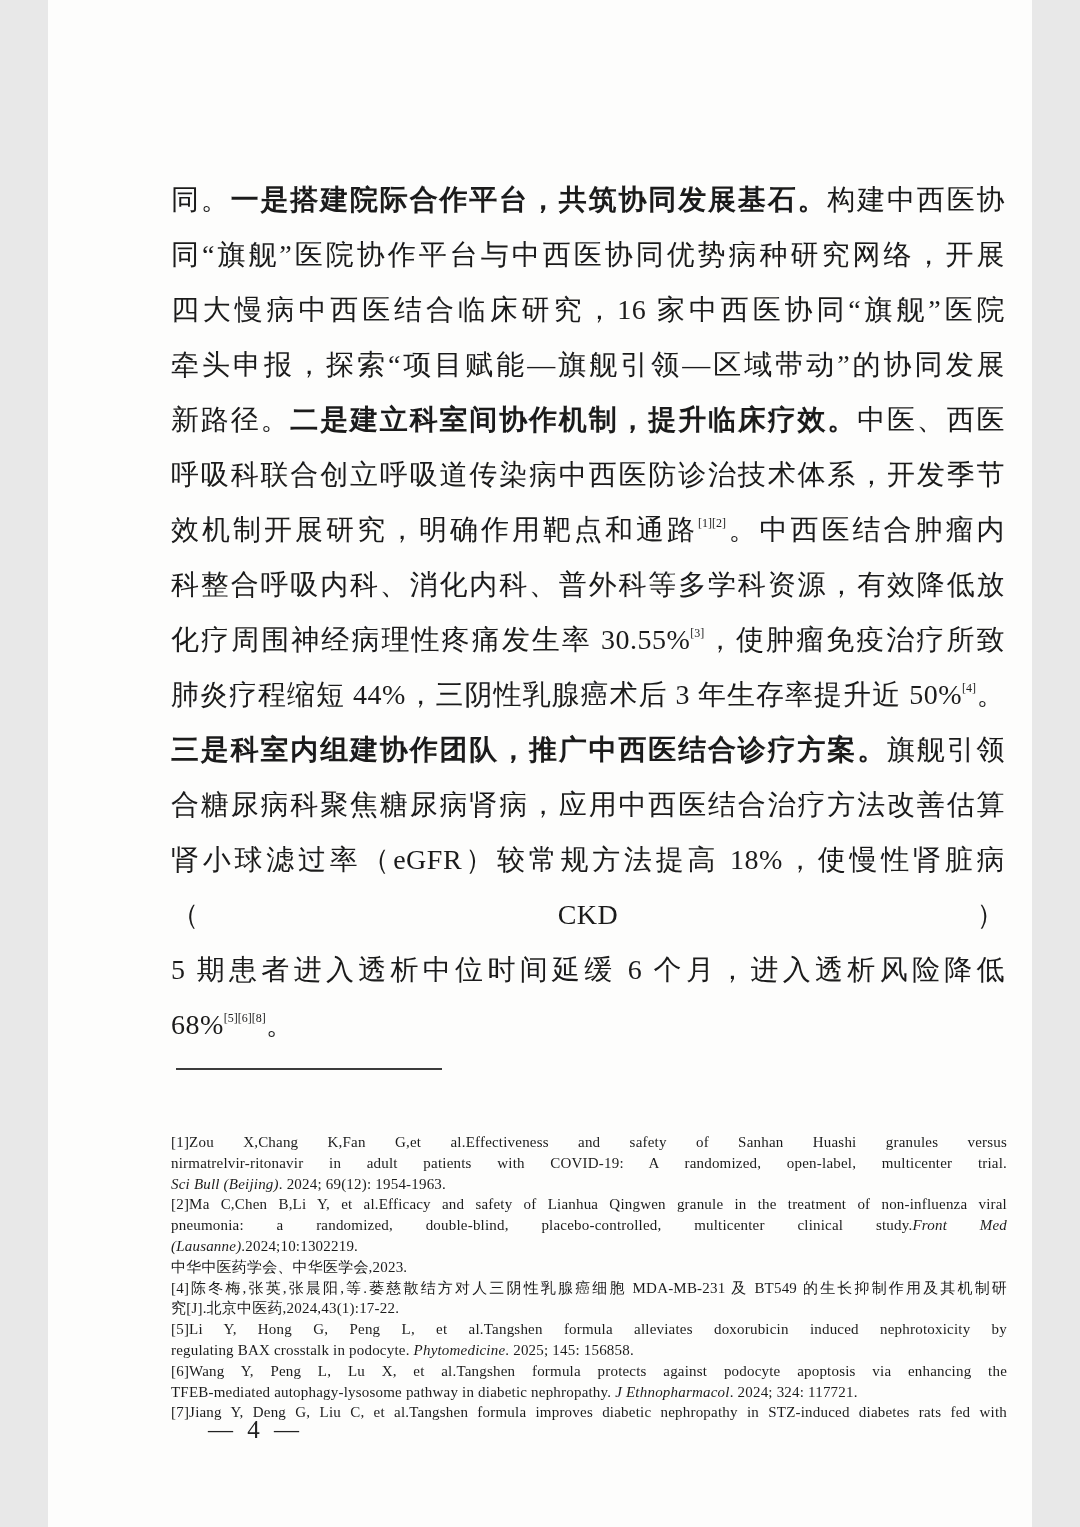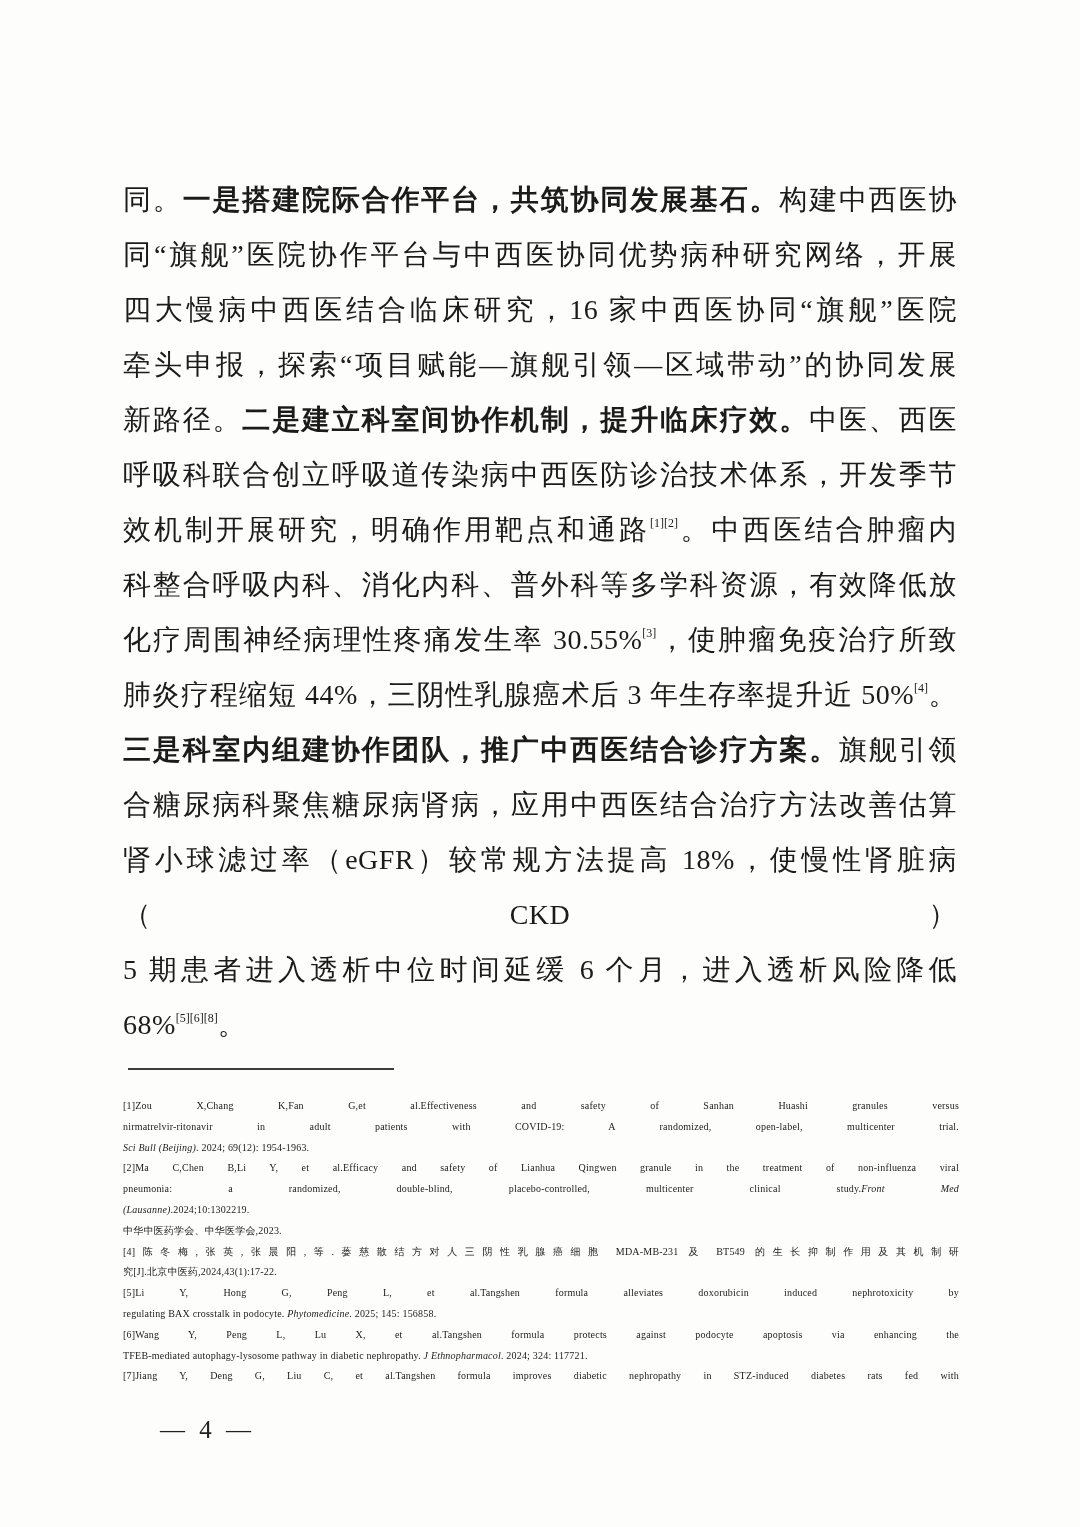--- a/index.html
+++ b/index.html
@@ -2,21 +2,21 @@
 <html><head>
 <meta charset="utf-8">
 <style>
   html, body {
     margin: 0;
     padding: 0;
     background: #e8e8e8;
   }
   .page {
     position: relative;
-    width: 1080px;
+    width: 984px;
     height: 1527px;
     margin: 0 auto;
     background: #fdfdfc;
     color: #1b1b1b;
     font-family: "Liberation Serif", "DejaVu Serif", serif;
     overflow: hidden;
     text-decoration: underline;
   }
   .body-text {
     position: absolute;
@@ -43,23 +43,23 @@
     position: absolute;
     left: 128px;
     top: 1068px;
     width: 266px;
     height: 2px;
     background: #3c3c3c;
   }
   .footnotes {
     position: absolute;
     left: 123px;
-    top: 1096px;
+    top: 1132px;
     width: 836px;
-    font-size: 10px;
+    font-size: 15px;
     line-height: 20.8px;
     letter-spacing: 0.2px;
   }
   .fn-line { width: 100%; }
   .fn-line.justify {
     text-align: justify;
     text-align-last: justify;
   }
   .fn-line .i { font-style: italic; }
   .page-number {

